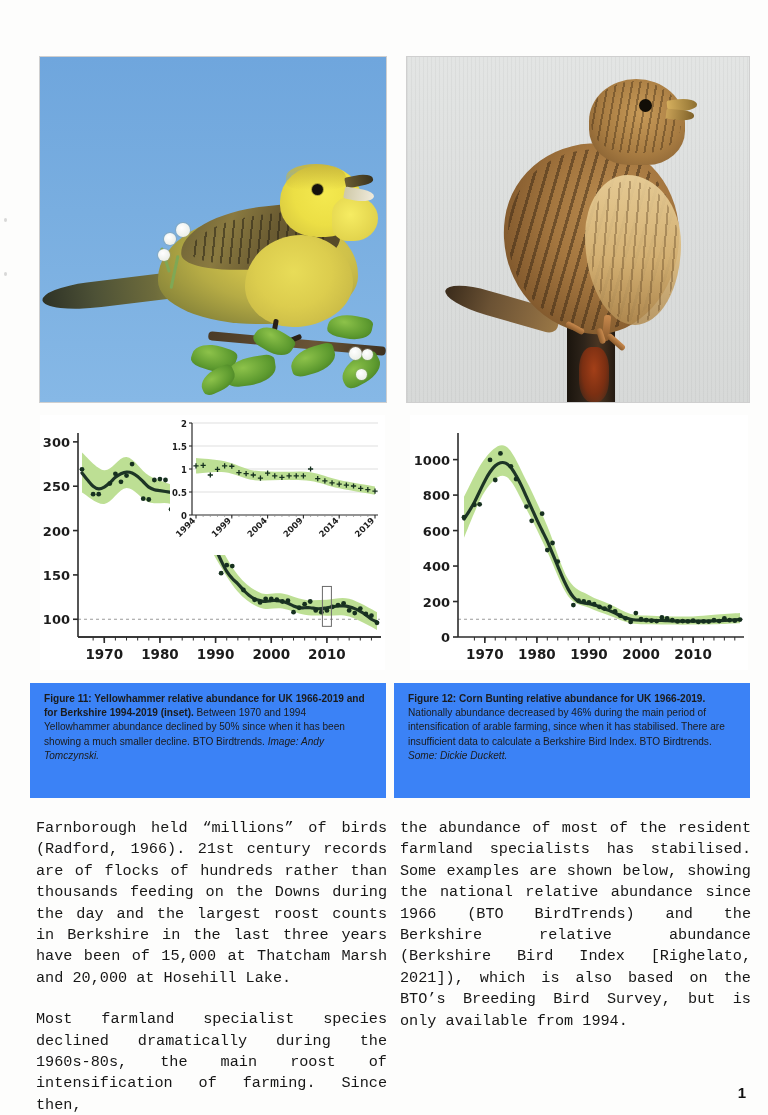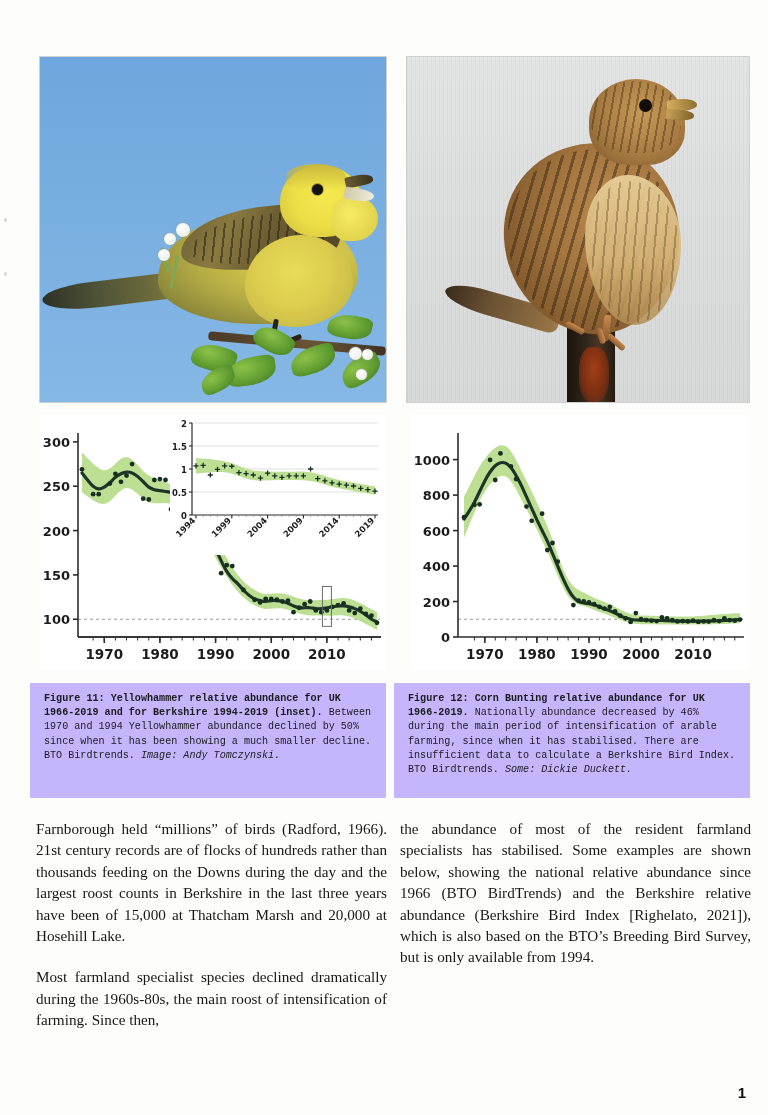--- a/index.html
+++ b/index.html
@@ -197,37 +197,37 @@
     position: absolute;
     background: #ffffff;
   }
   #chart-yellowhammer { left: 40px;  top: 415px; width: 345px; height: 255px; }
   #chart-cornbunting  { left: 410px; top: 415px; width: 338px; height: 255px; }
   .chart svg { display: block; width: 100%; height: 100%; }
 
   
   .caption {
     position: absolute;
-    background: #c4b5fd;
-    font-family: Liberation Mono, monospace;
+    background: #3b82f6;
+    font-family: Liberation Sans, sans-serif;
     font-size: 10.1px;
     line-height: 14.2px;
     color: #1b1b1b;
     padding: 9px 12px 10px 14px;
     box-sizing: border-box;
   }
   #caption-fig11 { left: 30px;  top: 683px; width: 356px; height: 115px; }
   #caption-fig12 { left: 394px; top: 683px; width: 356px; height: 115px; }
   .caption b { font-weight: bold; }
   .caption i { font-style: italic; }
 
   
   .body-col {
     position: absolute;
-    font-family: Liberation Serif, serif;
+    font-family: Liberation Mono, monospace;
     font-size: 15.2px;
     line-height: 21.4px;
     color: #171717;
     text-align: justify;
     text-justify: inter-word;
   }
   #body-left  { left: 36px;  top: 818px; width: 351px; }
   #body-right { left: 400px; top: 818px; width: 351px; }
   .body-col p { margin: 0 0 20px 0; }
   .body-col p:last-child { margin-bottom: 0; }

